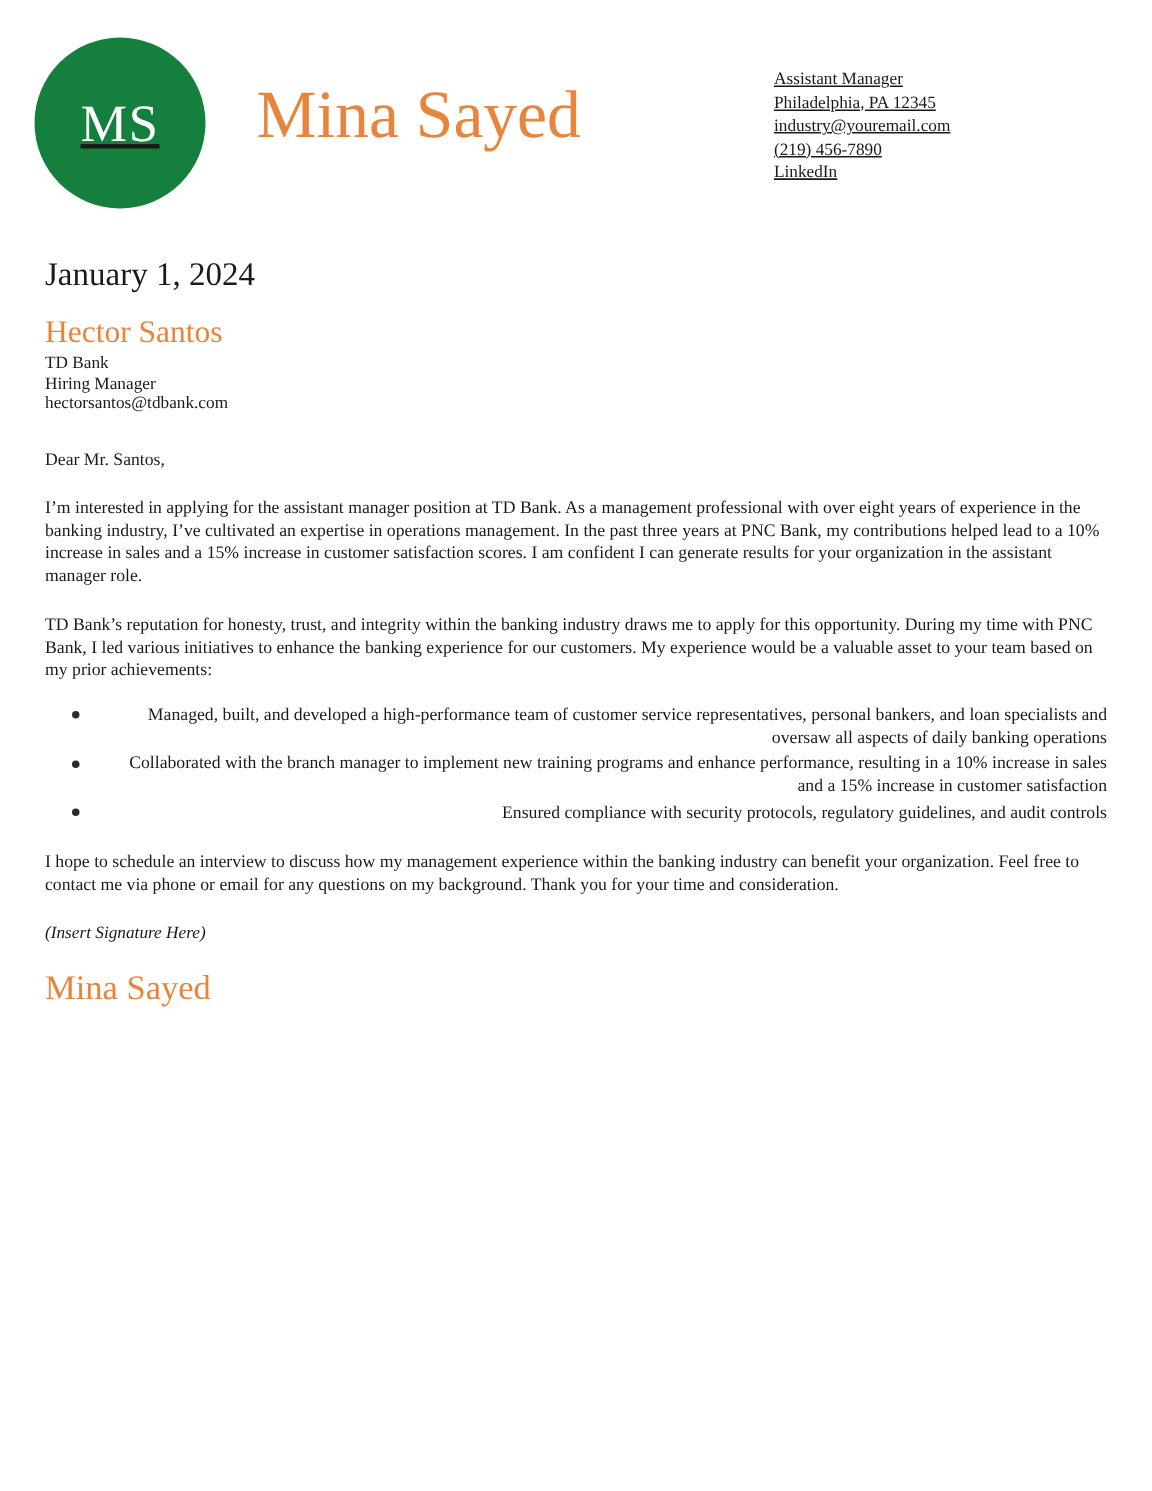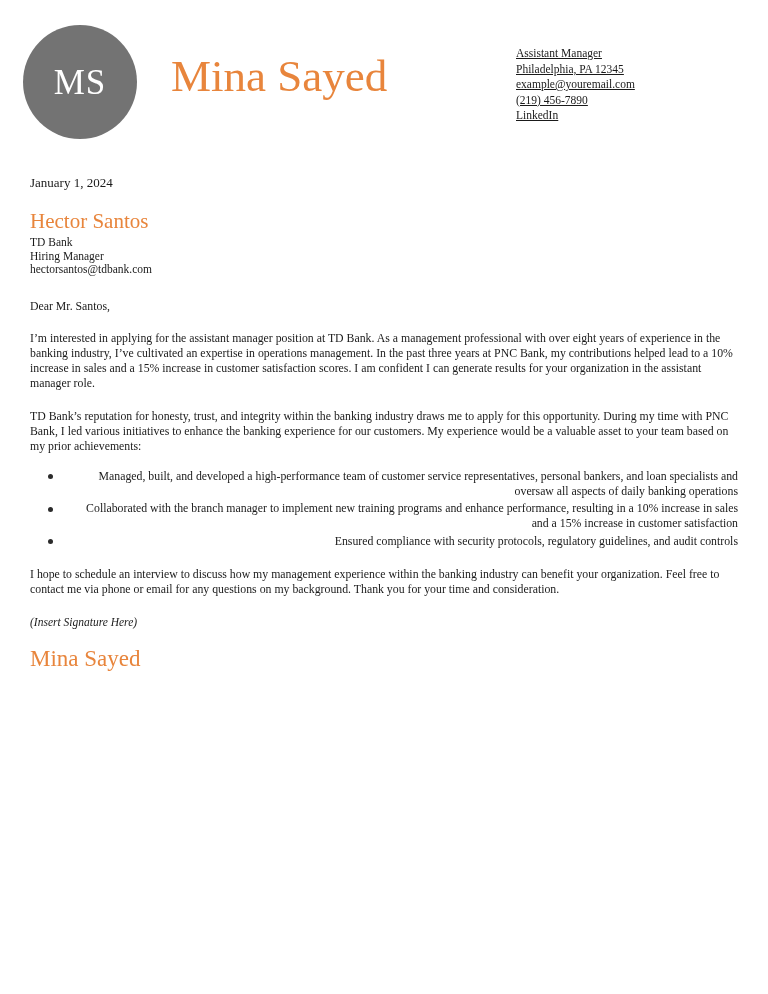--- a/index.html
+++ b/index.html
@@ -29,24 +29,25 @@
     height: 150px;
     padding: 0;
   }
   .monogram {
     position: absolute;
     left: 23px;
     top: 25px;
     width: 114px;
     height: 114px;
     border-radius: 50%;
-    background: #737373;
+    background: #15803d;
     display: flex;
     align-items: center;
     justify-content: center;
+    text-decoration: underline;
   }
   .monogram-text {
     color: #ffffff;
     font-family: "Liberation Serif", "DejaVu Serif", serif;
     font-size: 35px;
     letter-spacing: 1px;
     line-height: 1;
   }
   .name-heading {
     position: absolute;
@@ -77,21 +78,21 @@
 
   
   .content {
     position: absolute;
     left: 30px;
     top: 172px;
     width: 708px;
   }
 
   .date-line {
-    font-size: 13px;
+    font-size: 22px;
     line-height: 22px;
     color: #1a1a1a;
     margin-bottom: 14px;
   }
 
   .recipient-name {
     color: #e8853c;
     font-size: 21px;
     line-height: 26px;
     margin-bottom: 2px;
@@ -173,21 +174,21 @@
 
     <div class="monogram">
       <span class="monogram-text">MS</span>
     </div>
 
     <div class="name-heading">Mina Sayed</div>
 
     <div class="contact-block">
       <div class="contact-line">Assistant Manager</div>
       <div class="contact-line">Philadelphia, PA 12345</div>
-      <div class="contact-line">example@youremail.com</div>
+      <div class="contact-line">industry@youremail.com</div>
       <div class="contact-line">(219) 456-7890</div>
       <div class="contact-line">
         <span class="contact-link">LinkedIn</span>
       </div>
     </div>
 
   </div>
 
   <div class="content">
 

